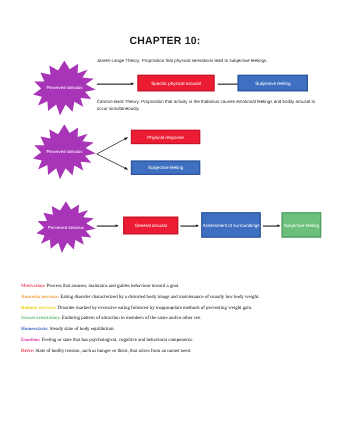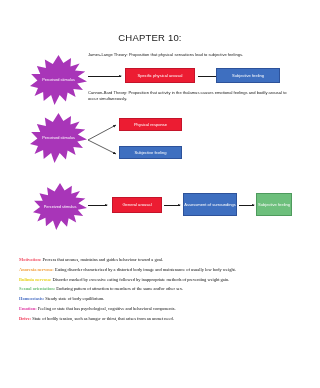--- a/index.html
+++ b/index.html
@@ -9,21 +9,21 @@
     font-family:"Liberation Serif", serif;
     overflow:hidden;
     position:relative;
   }
   .page{position:relative;width:300px;height:388px;}
 
   .title{
     position:absolute;left:0;top:32px;width:300px;
     text-align:center;
     font-family:"Liberation Sans", sans-serif;
-    font-size:9.5px;font-weight:normal;color:#1a1a1a;
+    font-size:9.5px;font-weight:bold;color:#1a1a1a;
     letter-spacing:.2px;
   }
 
   .caption{
     position:absolute;
     font-family:"Liberation Sans", sans-serif;
     font-size:4.1px;line-height:1.55;
     color:#1a1a1a;
   }
 

